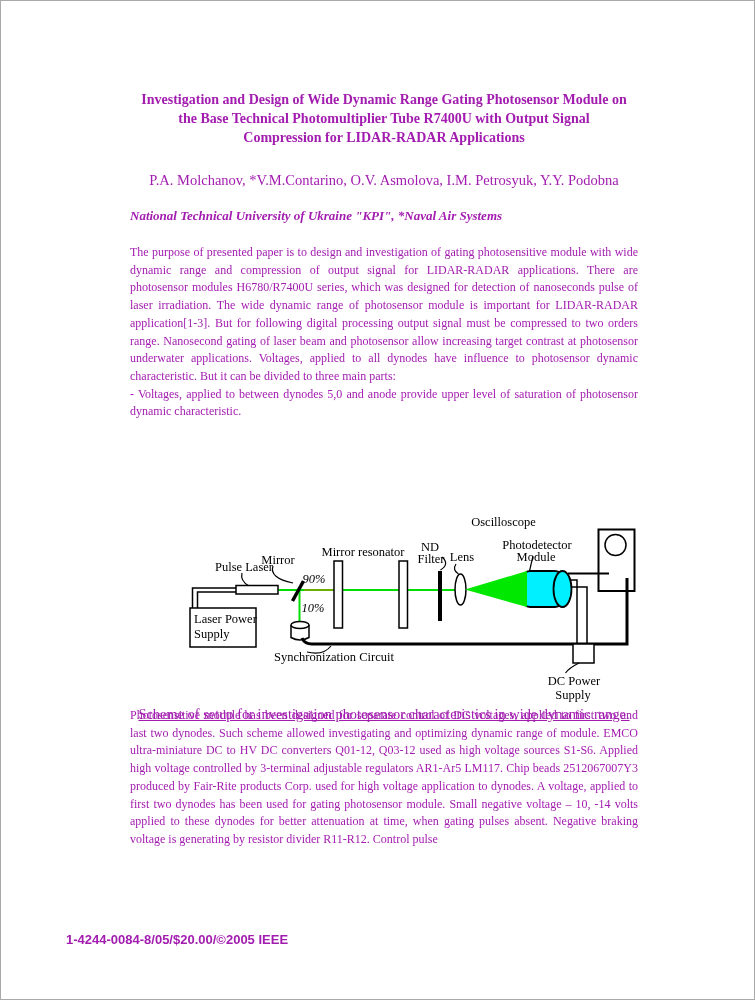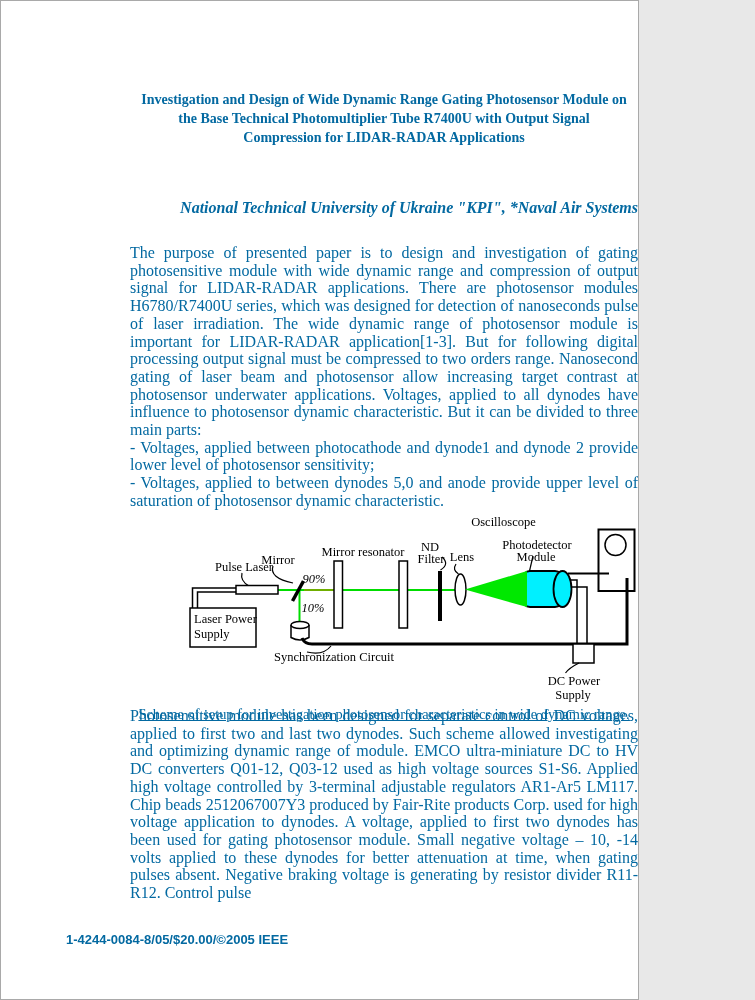--- a/index.html
+++ b/index.html
@@ -1,26 +1,26 @@
 <!DOCTYPE html>
 <html><head>
 <meta charset="utf-8">
 <style>
   html,body{margin:0;padding:0;background:#e8e8e8;}
   .page{
-    position:relative;width:639px;height:1000px;background:#ffffff;
+    position:relative;width:755px;height:1000px;background:#ffffff;
     border:1px solid #a9a9a9;box-sizing:border-box;overflow:hidden;
-    font-family:"Liberation Serif", serif;color:#0369a1;
+    font-family:"Liberation Serif", serif;color:#a21caf;
   }
   .abs{position:absolute;}
   .col{left:129px;width:508px;}
   .title{top:90px;font-size:14px;font-weight:bold;text-align:center;line-height:18.8px;}
   .authors{top:171px;font-size:14.5px;text-align:center;}
-  .affil{top:198px;font-size:16px;font-weight:bold;font-style:italic;text-align:right;line-height:18px;}
-  .body-text{font-size:16px;line-height:17.7px;text-align:justify;}
+  .affil{top:206px;font-size:13px;font-weight:bold;font-style:italic;text-align:left;line-height:18px;}
+  .body-text{font-size:12px;line-height:17.7px;text-align:justify;}
   .para1{top:243px;}
   .caption{top:705px;font-size:14.4px;text-align:center;text-decoration:underline;}
   .para2{top:706px;}
   .footer{left:65px;top:931px;font-family:"Liberation Sans",sans-serif;font-weight:bold;font-size:13px;}
   svg.fig{position:absolute;left:0;top:0;}
   svg text{font-family:"Liberation Serif", serif;font-size:12.5px;fill:#000;}
   .pct{font-style:italic;}
   .box{fill:#fff;stroke:#000;stroke-width:1.5;}
   .ptr{fill:none;stroke:#000;stroke-width:1.2;}
   .k15{fill:none;stroke:#000;stroke-width:1.5;}
@@ -29,28 +29,28 @@
 <body>
 
 <div class="page">
 
   <div class="abs col title">
     <div>Investigation and Design of Wide Dynamic Range Gating Photosensor Module on</div>
     <div>the Base Technical Photomultiplier Tube R7400U with Output Signal</div>
     <div>Compression for LIDAR-RADAR Applications</div>
   </div>
 
+  <div class="abs col authors">P.A. Molchanov, *V.M.Contarino,  O.V. Asmolova, I.M. Petrosyuk, Y.Y. Podobna</div>
 
   <div class="abs col affil">
     <div>National Technical University of Ukraine "KPI",  *Naval Air Systems</div>
   </div>
 
   <div class="abs col body-text para1">
     <div>The purpose of presented paper is to design and investigation of gating photosensitive module with wide dynamic range and compression of output signal for LIDAR-RADAR applications. There are photosensor modules H6780/R7400U series, which was designed for detection of nanoseconds pulse of laser irradiation. The wide dynamic range of photosensor module is important for LIDAR-RADAR application[1-3]. But for following digital processing output signal must be compressed to two orders range. Nanosecond gating of laser beam and photosensor allow increasing target contrast at photosensor underwater applications. Voltages, applied to all dynodes have influence to photosensor dynamic characteristic.  But it can be divided to three main parts:</div>
-    <div>- Voltages, applied between photocathode and dynode1 and dynode 2 provide lower level of photosensor sensitivity;</div>
     <div>- Voltages, applied to between dynodes 5,0 and anode provide upper level of saturation of photosensor dynamic characteristic.</div>
   </div>
 
   <svg class="fig" width="755" height="1000" viewBox="0 0 755 1000">
 
     <line x1="277" y1="589" x2="456" y2="589" stroke-width="2" stroke="#00dd00"></line>
     <line x1="303" y1="589" x2="334" y2="589" stroke-width="2" stroke="#6fae00"></line>
     <line x1="298.5" y1="589" x2="298.5" y2="622" stroke-width="2" stroke="#00dd00"></line>
 
     <text x="502.5" y="525" text-anchor="middle">Oscilloscope</text>

